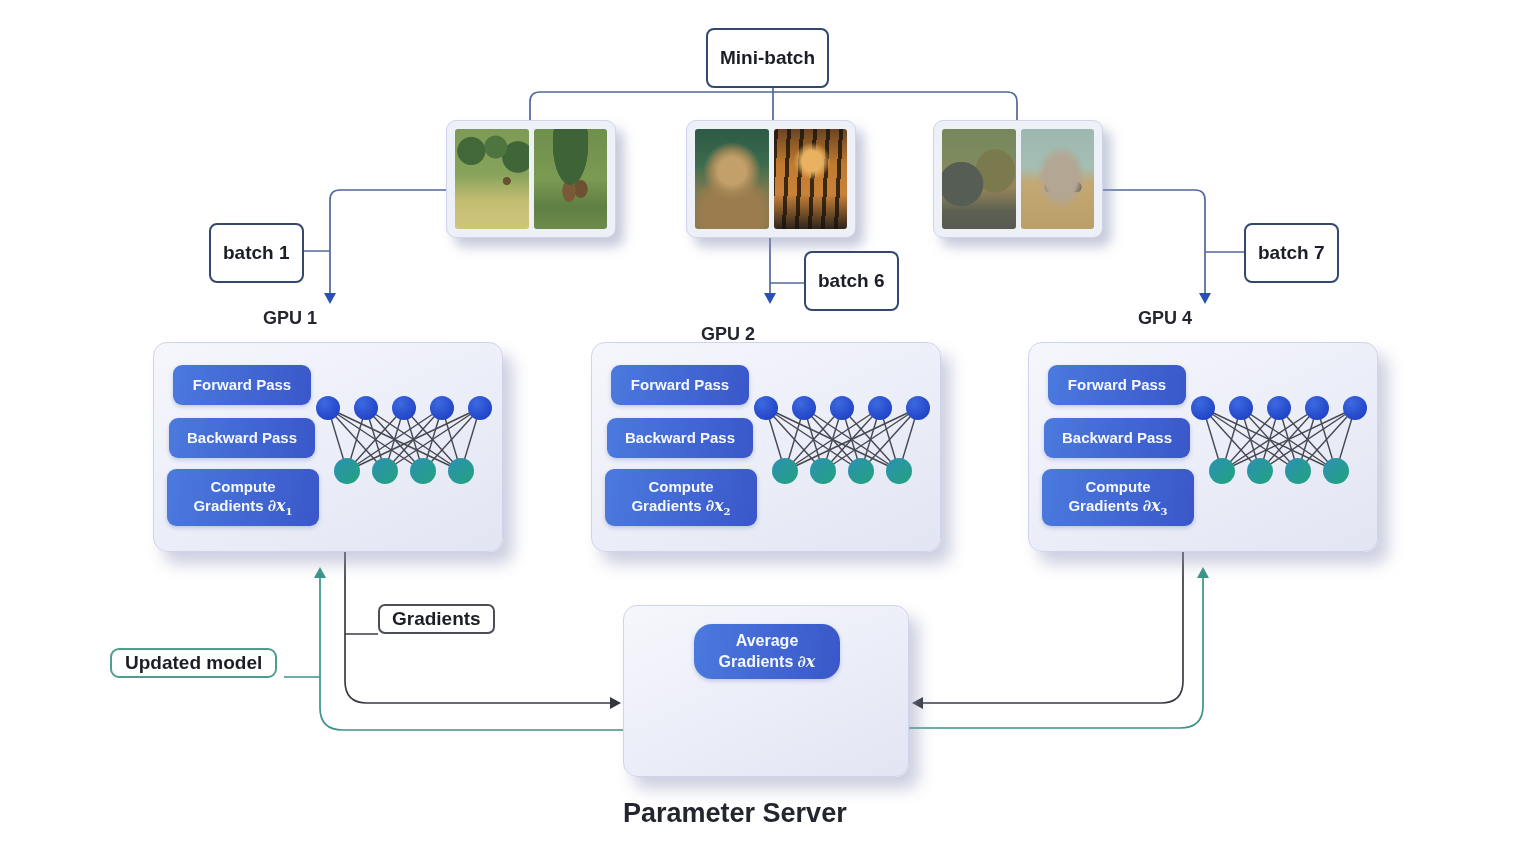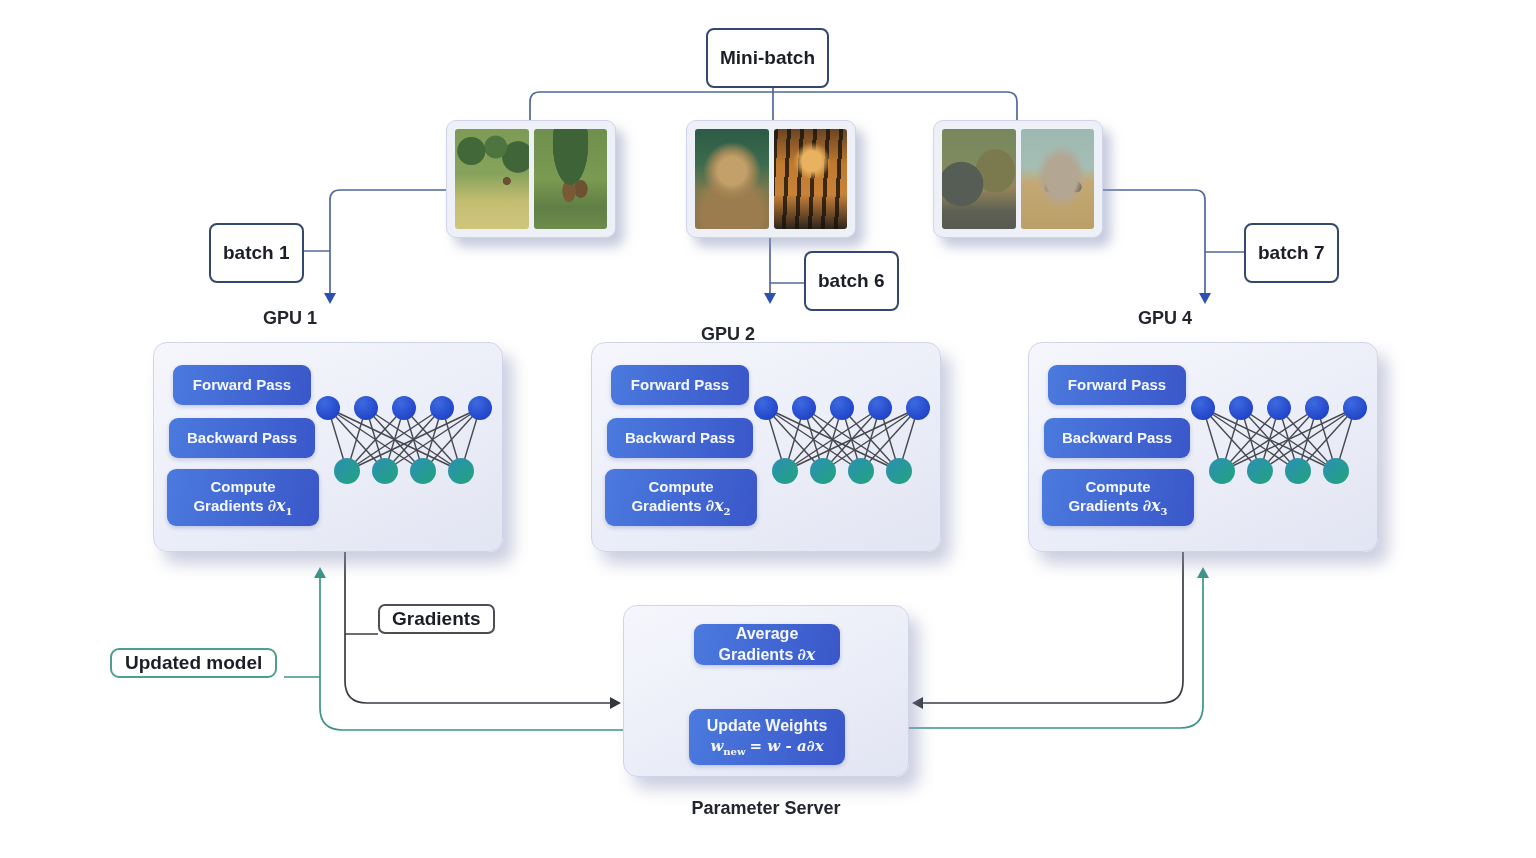--- a/index.html
+++ b/index.html
@@ -73,22 +73,22 @@
     background:linear-gradient(100deg,#4b7ade 0%,#3a57c9 100%);
     border-radius:9px;color:#f5f8ff;font-weight:bold;font-size:15px;line-height:1.3;
     display:flex;flex-direction:column;align-items:center;justify-content:center;
     text-align:center;box-shadow:0 2px 4px rgba(60,80,160,0.25);
   }
   .btn .row{display:flex;align-items:baseline;gap:4px;justify-content:center;}
   .mth{font-family:"DejaVu Serif",serif;font-style:italic;font-weight:bold;font-size:16px;}
   .mth sub{font-size:10px;font-style:normal;}
   svg.net{position:absolute;right:8px;top:52px;z-index:3;}
   .ps-title{
-    position:absolute;z-index:3;text-align:center;
-    font-size:18px;font-weight:bold;color:#23262e;
+    position:absolute;z-index:3;
+    font-size:27px;font-weight:bold;color:#23262e;
   }
 </style>
 </head>
 <body>
 
 <svg width="0" height="0" style="position:absolute">
   <defs>
     <radialGradient id="nodeBlue" cx="35%" cy="30%" r="80%">
       <stop offset="0%" stop-color="#3d6ae0"></stop>
         <stop offset="100%" stop-color="#1d3fc4"></stop>
@@ -280,28 +280,21 @@
       <circle cx="71" cy="76" r="13" fill="url(#nodeTeal)"></circle>
       <circle cx="109" cy="76" r="13" fill="url(#nodeTeal)"></circle>
       <circle cx="147" cy="76" r="13" fill="url(#nodeTeal)"></circle>
     </svg>
 </div>
 
 <div class="lbl lbl-dark" style="left:378px;top:604px;">Gradients</div>
 <div class="lbl lbl-teal" style="left:110px;top:648px;border-radius:9px;">Updated model</div>
 
 <div class="panel" style="left:623px;top:605px;width:286px;height:172px;">
-  <div class="btn" style="left:70px;top:18px;width:146px;height:41px;font-size:16px;">
+  <div class="btn" style="left:70px;top:18px;width:146px;height:55px;font-size:16px;border-radius:18px;">
     <span>Average</span>
     <span class="row">
       <span>Gradients</span>
       <span class="mth"><span>∂x</span></span>
     </span>
   </div>
-  <div class="btn" style="left:65px;top:103px;width:156px;height:56px;font-size:16px;">
-    <span>Update Weights</span>
-    <span class="row mth" style="font-size:15px;">
-      <span><span>w</span><sub>new</sub></span>
-      <span>= w - a∂x</span>
-    </span>
-  </div>
 </div>
 <div class="ps-title" style="left:623px;top:798px;width:286px;">Parameter Server</div>
 
 </body></html>

